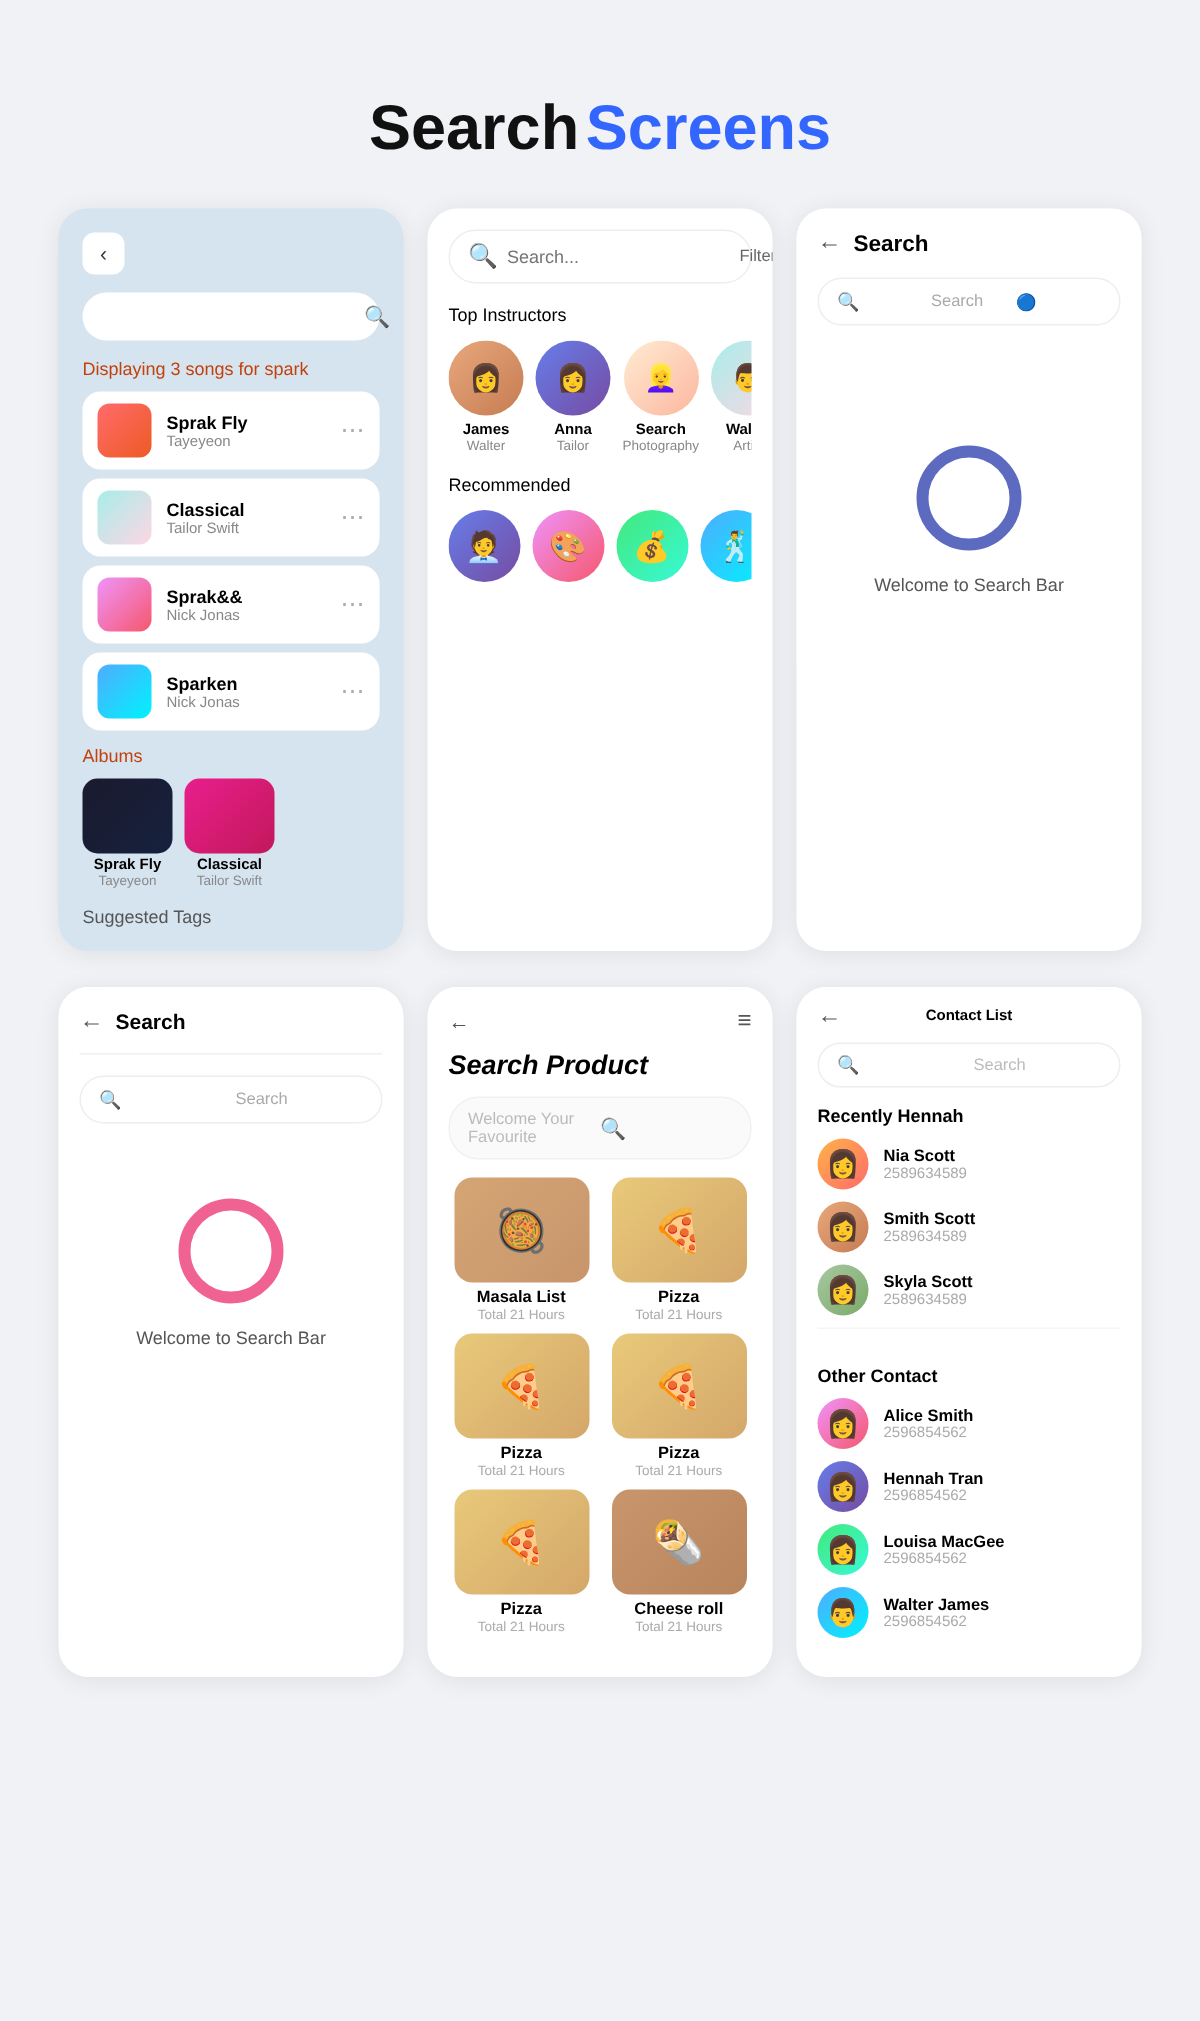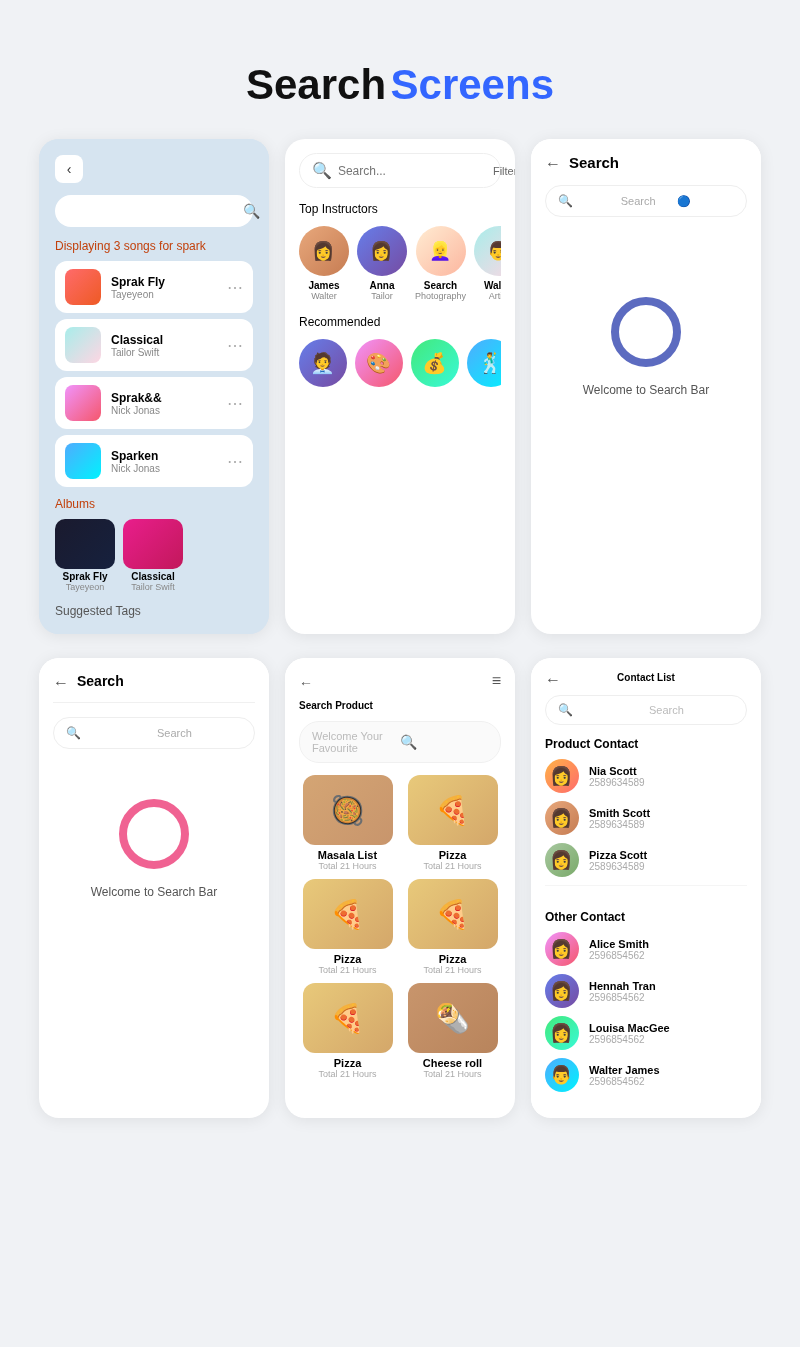--- a/index.html
+++ b/index.html
@@ -192,21 +192,21 @@
 
     
     .product-card {
       background: #fff;
       padding: 14px;
     }
     .product-top-row {
       display: flex; align-items: center; justify-content: space-between;
       margin-bottom: 10px;
     }
-    .product-title { font-size: 10px; font-weight: 700; }
+    .product-title { font-size: 18px; font-weight: 700; font-style: italic; }
     .product-search-bar {
       border: 1px solid #f0f0f0; border-radius: 20px;
       display: flex; align-items: center;
       padding: 8px 12px; margin-bottom: 12px;
       background: #fafafa;
     }
     .product-search-bar span { color: #bbb; font-size: 11px; flex: 1; }
     .product-grid {
       display: grid; grid-template-columns: 1fr 1fr; gap: 8px;
     }
@@ -475,21 +475,21 @@
     <div class="contact-card">
       <div class="contact-header">
         <span class="contact-back">←</span>
         <span class="contact-title">Contact List</span>
       </div>
       <div class="contact-search-bar">
         <span style="color:#aaa;margin-right:6px;font-size:12px;">🔍</span>
         <span style="color:#bbb;font-size:11px;flex:1;">Search</span>
       </div>
 
-      <div class="contact-section-title">Product Contact</div>
+      <div class="contact-section-title">Recently Hennah</div>
 
       <div class="contact-item">
         <div class="contact-avatar ca1">
             <div class="face-icon">👩</div>
           </div>
         <div>
           <div class="contact-name">Nia Scott</div>
           <div class="contact-phone">2589634589</div>
         </div>
       </div>
@@ -500,21 +500,21 @@
         <div>
           <div class="contact-name">Smith Scott</div>
           <div class="contact-phone">2589634589</div>
         </div>
       </div>
       <div class="contact-item">
         <div class="contact-avatar ca3">
             <div class="face-icon">👩</div>
           </div>
         <div>
-          <div class="contact-name">Pizza Scott</div>
+          <div class="contact-name">Skyla Scott</div>
           <div class="contact-phone">2589634589</div>
         </div>
       </div>
 
       <div class="contact-divider"></div>
 
       <div class="contact-section-title other-section">Other Contact</div>
 
       <div class="contact-item">
         <div class="contact-avatar ca4">

